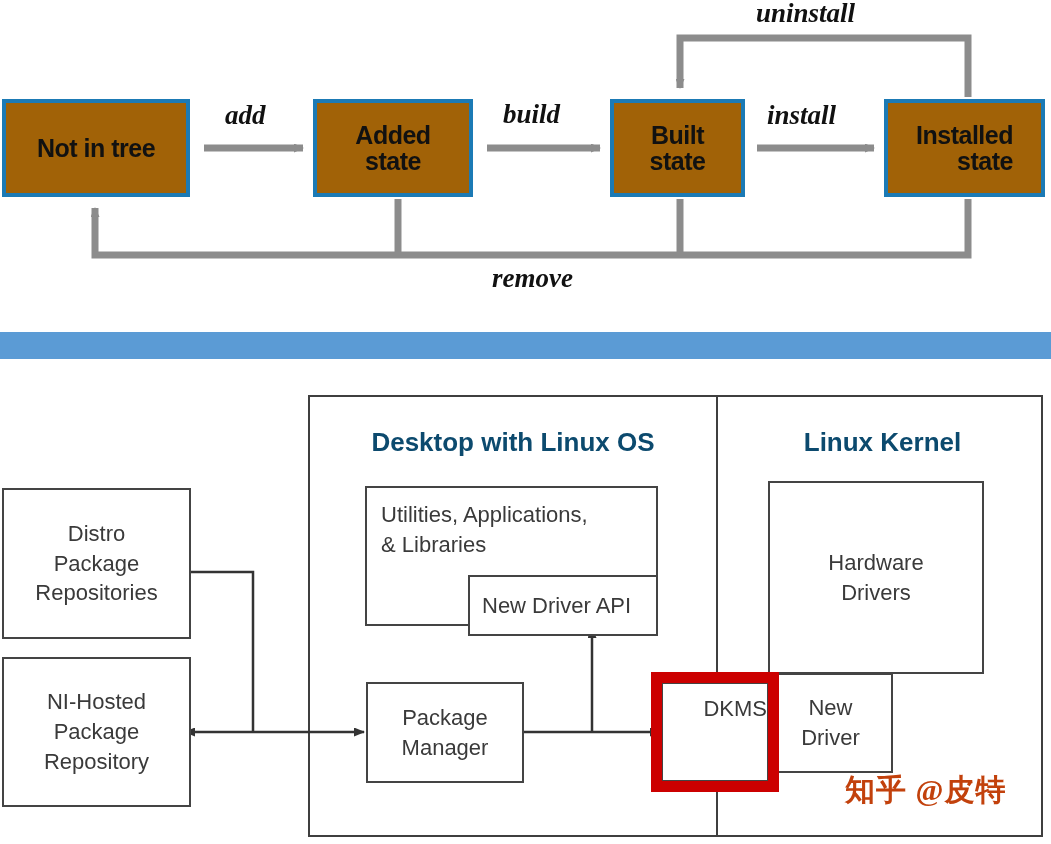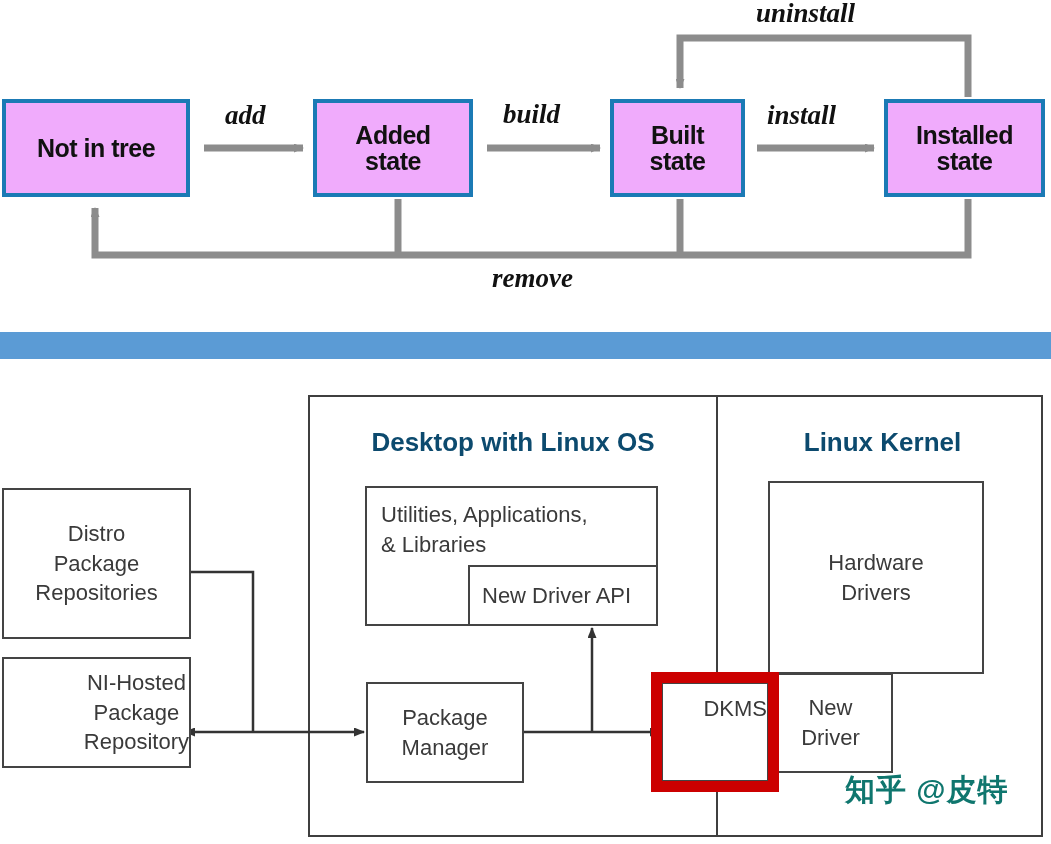--- a/index.html
+++ b/index.html
@@ -21,21 +21,21 @@
   
   #top-diagram {
     position: absolute;
     left: 0; top: 0;
     width: 1051px;
     height: 330px;
   }
   .state-box {
     position: absolute;
     box-sizing: border-box;
-    background: #f0abfc;
+    background: #a16207;
     border: 4px solid #1b7ab5;
     display: flex;
     align-items: center;
     justify-content: center;
     text-align: center;
     color: #111111;
     font-family: "Liberation Sans", sans-serif;
     font-weight: bold;
     font-size: 25px;
     line-height: 1.05;
@@ -107,24 +107,24 @@
   .red-highlight {
     position: absolute;
     box-sizing: border-box;
     border: 11px solid #cc0000;
     background: transparent;
   }
   #watermark {
     position: absolute;
     left: 845px;
     top: 770px;
-    font-family: Liberation Sans, sans-serif;
+    font-family: Liberation Serif, serif;
     font-size: 30px;
     font-weight: bold;
-    color: #0f766e;
+    color: #c2410c;
     white-space: nowrap;
     letter-spacing: 1px;
   }
   svg { position: absolute; left: 0; top: 0; overflow: visible; }
 </style>
 </head>
 <body>
 
 <div id="page">
 
@@ -161,21 +161,21 @@
       </div>
     </div>
 
     <div class="state-box" style="left:610px; top:99px; width:135px; height:98px;">
       <div>
         <span>Built</span>
         <span>state</span>
       </div>
     </div>
 
-    <div class="state-box" style="left:884px; top:99px; width:161px; height:98px;">
+    <div class="state-box" style="left:884px; top:99px; width:161px; height:98px;text-align:right;">
       <div>
         <span>Installed</span>
         <span>state</span>
       </div>
     </div>
 
     <div class="edge-label" style="left:225px; top:100px;">add</div>
     <div class="edge-label" style="left:503px; top:99px;">build</div>
     <div class="edge-label" style="left:767px; top:100px;">install</div>
     <div class="edge-label" style="left:756px; top:-2px;">uninstall</div>
@@ -214,34 +214,34 @@
     </svg>
 
     <div class="plain-box center" style="left:2px; top:128px; width:189px; height:151px;">
       <div>
         <span>Distro</span><br>
         <span>Package</span><br>
         <span>Repositories</span>
       </div>
     </div>
 
-    <div class="plain-box center" style="left:2px; top:297px; width:189px; height:111px;justify-content:flex-end;">
+    <div class="plain-box center" style="left:2px; top:297px; width:189px; height:150px;">
       <div>
         <span>NI-Hosted</span><br>
         <span>Package</span><br>
         <span>Repository</span>
       </div>
     </div>
 
     <div class="plain-box topleft" style="left:365px; top:126px; width:293px; height:140px;">
       <span>Utilities, Applications,</span><br>
       <span>&amp; Libraries</span>
     </div>
 
-    <div class="plain-box" style="left:468px; top:205px; width:190px; height:61px; overflow:hidden; padding:14px 0 0 12px;">
+    <div class="plain-box" style="left:468px; top:215px; width:190px; height:61px; overflow:hidden; padding:14px 0 0 12px;">
       <span>New Driver API</span>
     </div>
 
     <div class="plain-box center" style="left:366px; top:322px; width:158px; height:101px;">
       <div>
         <span>Package</span><br>
         <span>Manager</span>
       </div>
     </div>
 

